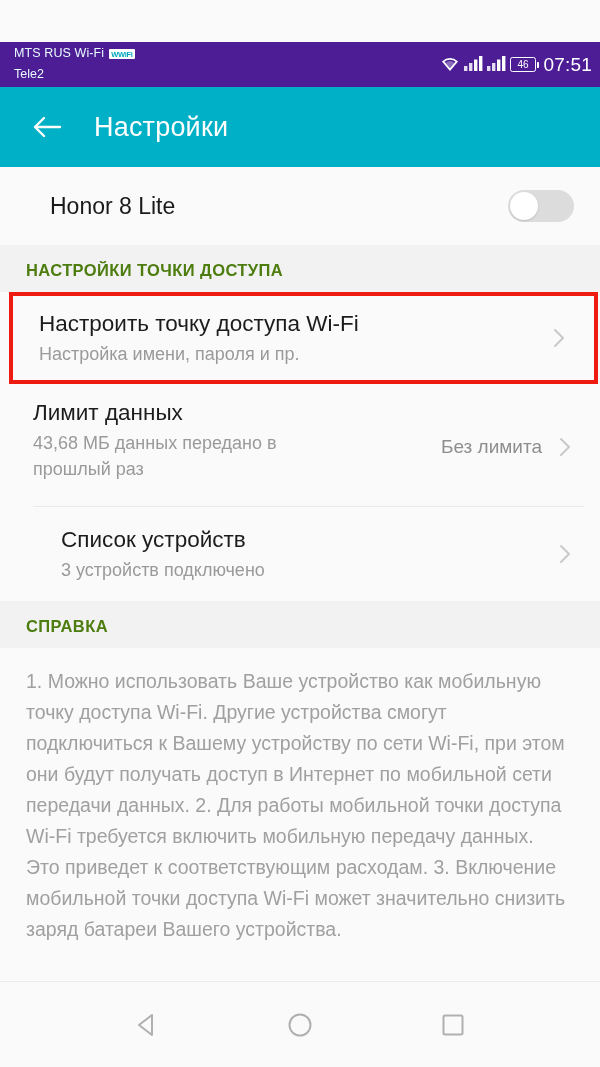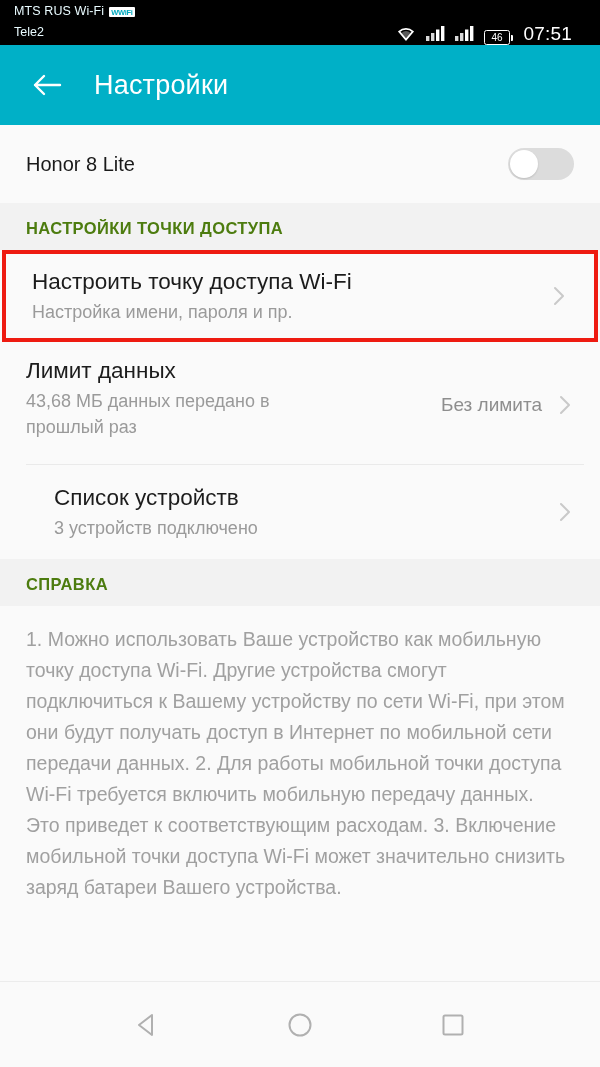--- a/index.html
+++ b/index.html
@@ -14,25 +14,26 @@
     position: relative;
     width: 600px;
     height: 1067px;
     background: #fafafa;
     display: flex;
     flex-direction: column;
   }
 
   
   .statusbar {
-    background: #000000;
+    background: #4c1d95;
     height: 45px;
     position: relative;
     flex: 0 0 45px;
     color: #ffffff;
+    margin-top: 42px;
   }
   .carrier-block {
     position: absolute;
     left: 14px;
     top: 1px;
     display: flex;
     flex-direction: column;
     line-height: 1.0;
   }
   .carrier-line1 {
@@ -56,26 +57,26 @@
     line-height: 9px;
   }
   .carrier-line2 {
     font-size: 12.5px;
     color: #e9fbff;
     height: 20px;
     line-height: 20px;
   }
   .status-right {
     position: absolute;
-    right: 28px;
+    right: 8px;
     top: 0;
     height: 45px;
     display: flex;
-    align-items: flex-end;
-    gap: 9px;
+    align-items: center;
+    gap: 3px;
   }
   .ic { display: block; }
   .clock {
     font-size: 19px;
     color: #ffffff;
     letter-spacing: 0.2px;
     margin-left: 1px;
   }
   .bat-wrap { display: flex; align-items: center; }
   .bat-body {
@@ -110,21 +111,21 @@
   .content { flex: 1 1 auto; background: #fafafa; overflow: hidden; }
 
   .row-device {
     background: #fafafa;
     height: 78px;
     display: flex;
     align-items: center;
     padding: 0 26px 0 26px;
     justify-content: space-between;
   }
-  .row-device .title { font-size: 20px; color: #1a1a1a; }
+  .row-device .title { font-size: 23px; color: #1a1a1a; margin-left: 24px; }
 
   .toggle {
     width: 66px; height: 32px;
     background: #dcdcdc;
     border-radius: 16px;
     position: relative;
     flex: 0 0 auto;
   }
   .toggle .knob {
     position: absolute;
@@ -137,21 +138,21 @@
 
   .section-header {
     background: #f2f2f2;
     padding: 16px 26px 12px 26px;
     font-size: 16.5px;
     font-weight: bold;
     color: #4d7c0f;
     letter-spacing: 0.4px;
   }
 
-  .rowlist { background: #fafafa; }
+  .rowlist { background: #fafafa; padding-left: 7px; }
 
   .row {
     position: relative;
     display: flex;
     align-items: center;
     padding: 0 22px 0 26px;
     background: #fafafa;
   }
   .row .texts { flex: 1 1 auto; min-width: 0; }
   .row .t-main {

